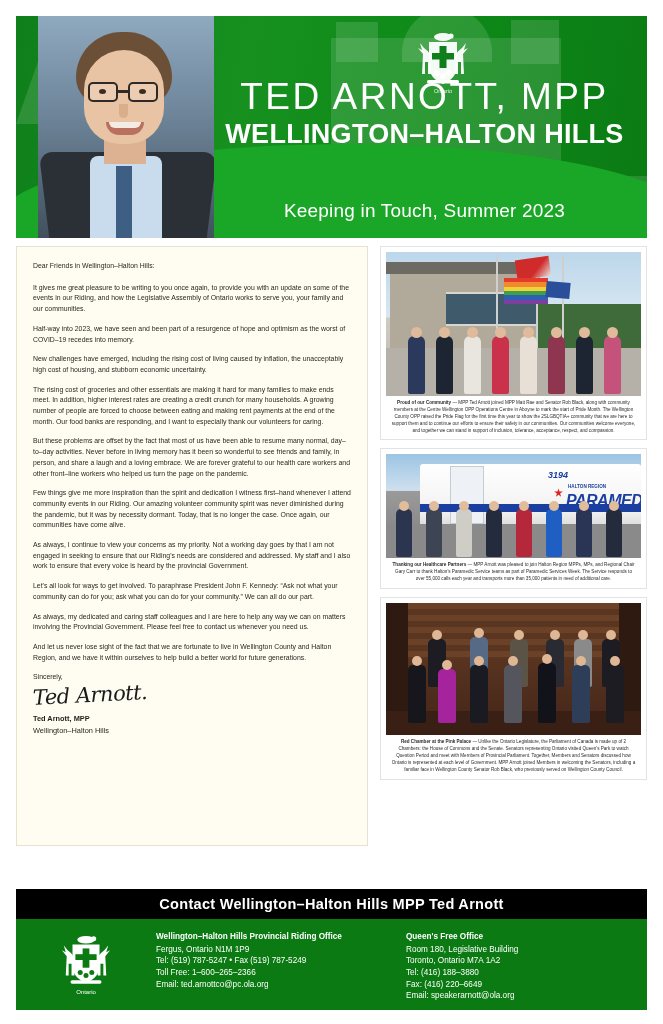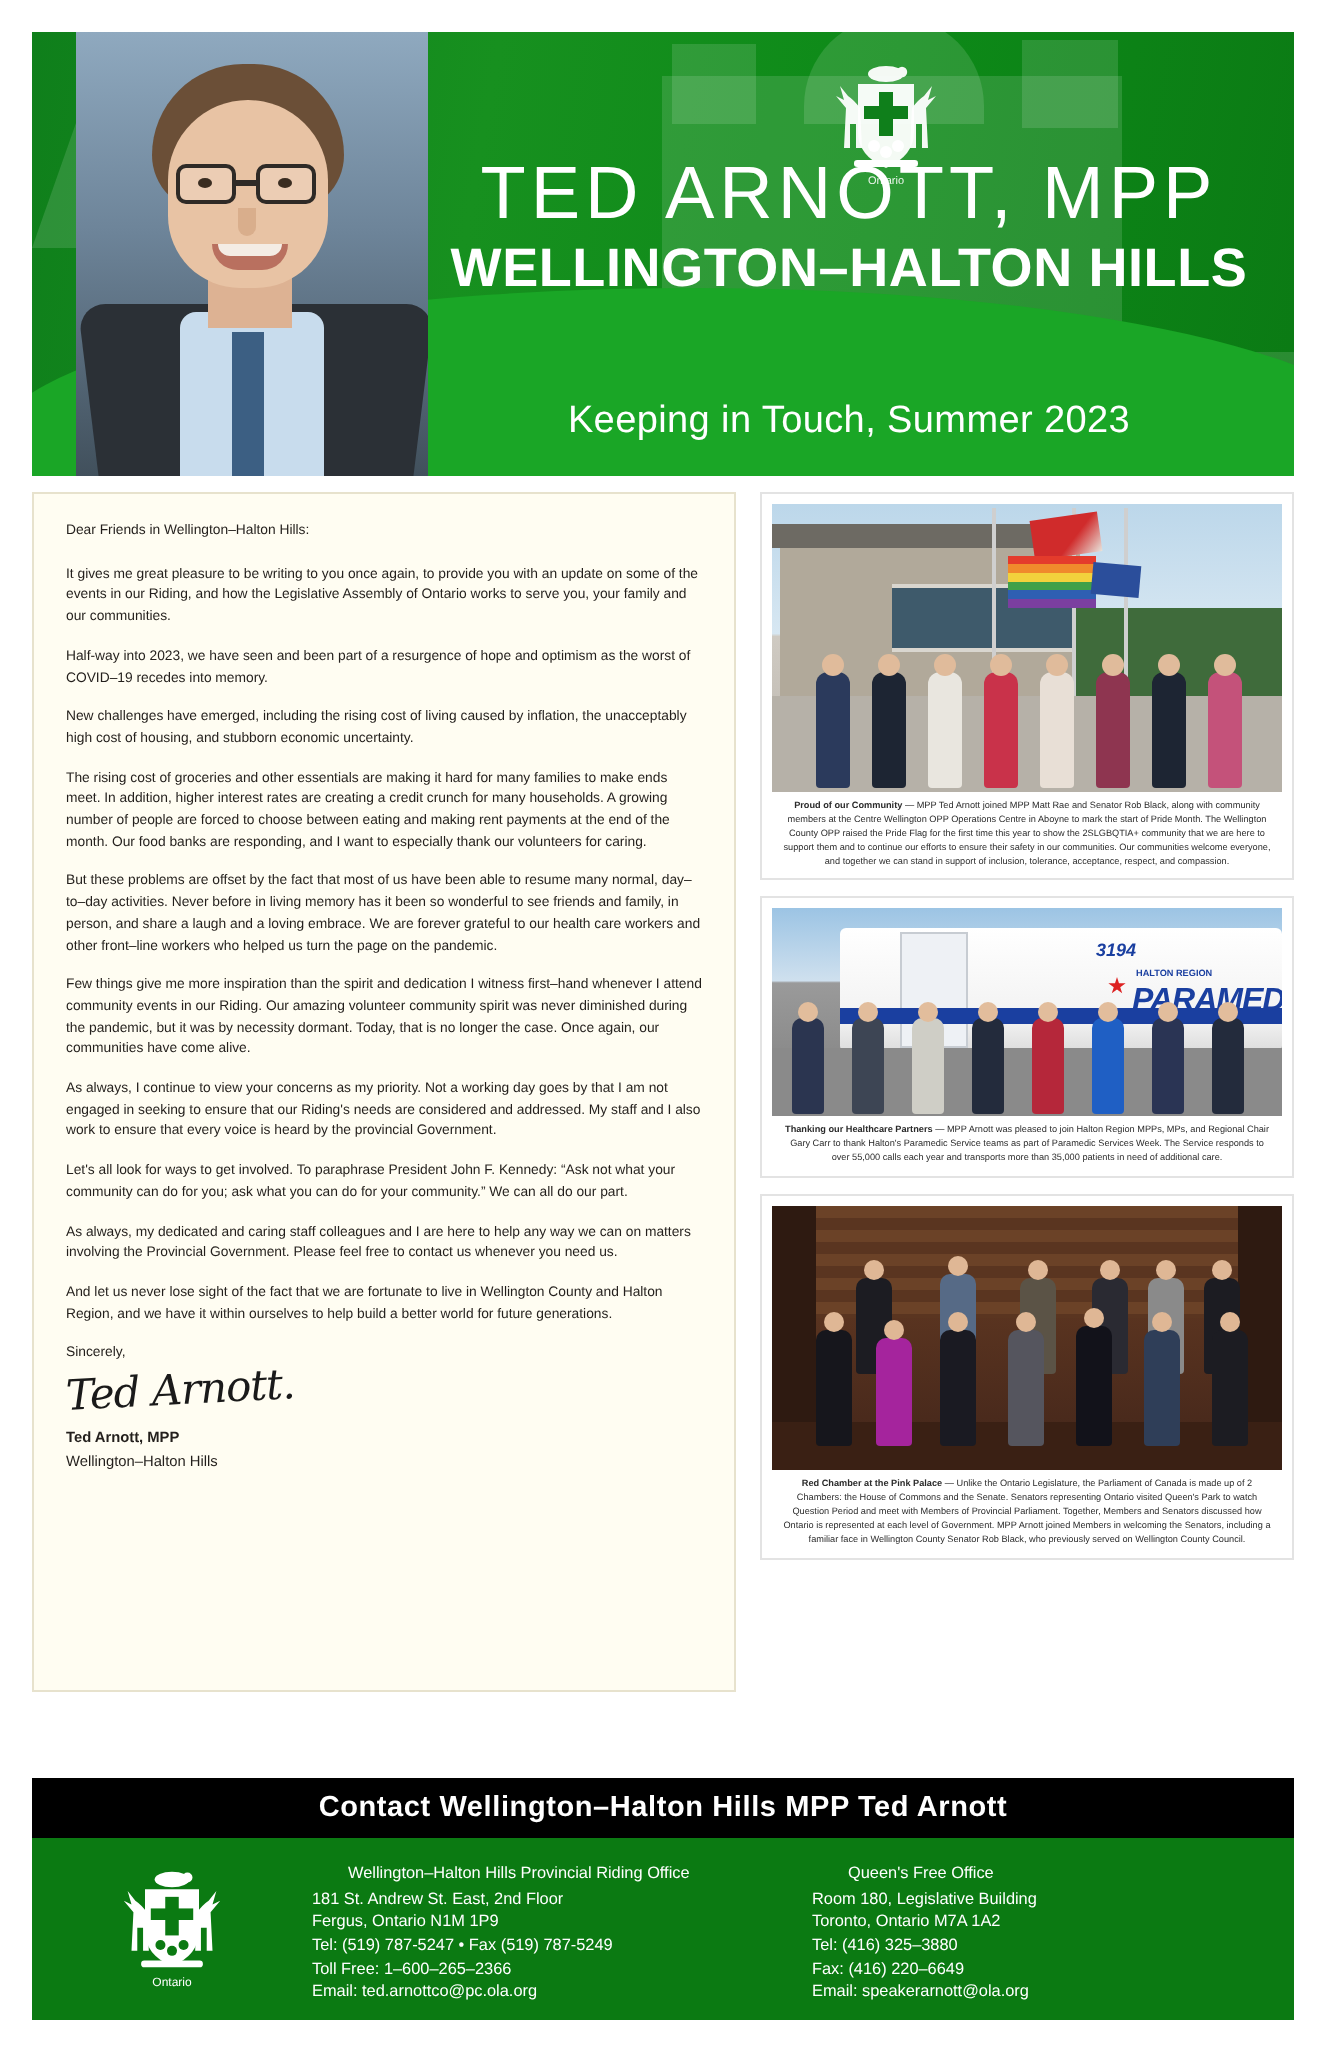--- a/index.html
+++ b/index.html
@@ -282,21 +282,21 @@
     width: 140px;
     display: flex;
     flex-direction: column;
     align-items: center;
     padding-top: 2px;
   }
   .footer-crest-label { font-size: 6px; margin-top: 2px; }
   .office { font-size: 8.2px; line-height: 1.42; }
   .office-a { width: 250px; }
   .office-b { width: 230px; }
-  .office .office-name { font-weight: normal; margin-bottom: 1px; margin-left: 18px; }
+  .office .office-name { font-weight: bold; margin-bottom: 1px; }
   .footer-web {
     background: #0b7a12;
     color: #ffffff;
     text-align: center;
     font-size: 9.2px;
     font-weight: bold;
     padding: 2px 0 10px 0;
     letter-spacing: 0.2px;
   }
 </style>
@@ -560,32 +560,31 @@
             <ellipse cx="31" cy="7" rx="9" ry="4"></ellipse>
             <circle cx="39" cy="6" r="2.6"></circle>
             <rect x="15" y="49" width="32" height="3.5" rx="1.6"></rect>
           </g>
         </svg>
         <div class="footer-crest-label">Ontario</div>
       </div>
 
       <div class="office office-a">
         <div class="office-name">Wellington–Halton Hills Provincial Riding Office</div>
-        <div>181 St. Andrew St. East, 2nd Floor</div>
         <div>Fergus, Ontario N1M 1P9</div>
         <div>Tel: (519) 787-5247 • Fax (519) 787-5249</div>
         <div>Toll Free: 1–600–265–2366</div>
         <div>Email: ted.arnottco@pc.ola.org</div>
       </div>
 
       <div class="office office-b">
         <div class="office-name">Queen's Free Office</div>
         <div>Room 180, Legislative Building</div>
         <div>Toronto, Ontario M7A 1A2</div>
-        <div>Tel: (416) 325–3880</div>
+        <div>Tel: (416) 188–3880</div>
         <div>Fax: (416) 220–6649</div>
         <div>Email: speakerarnott@ola.org</div>
       </div>
     </div>
 
   </div>
 
 </div>
 
 </body></html>

